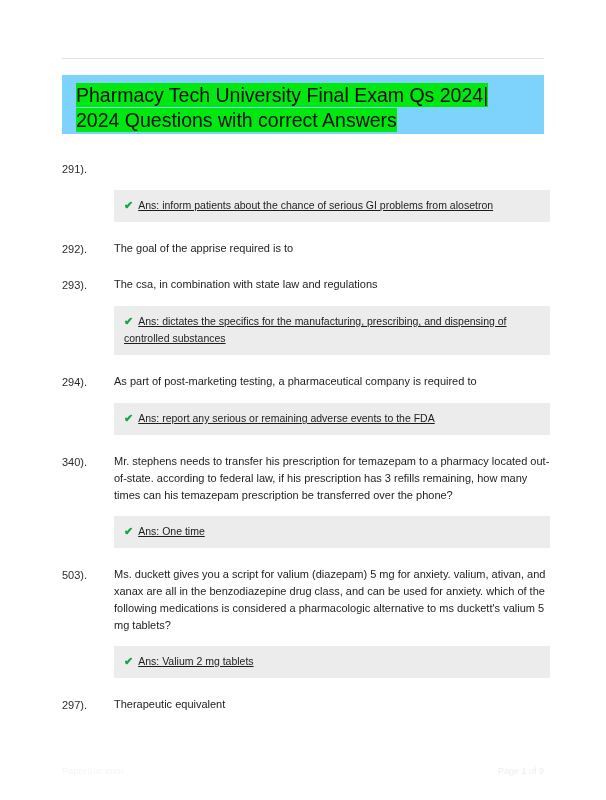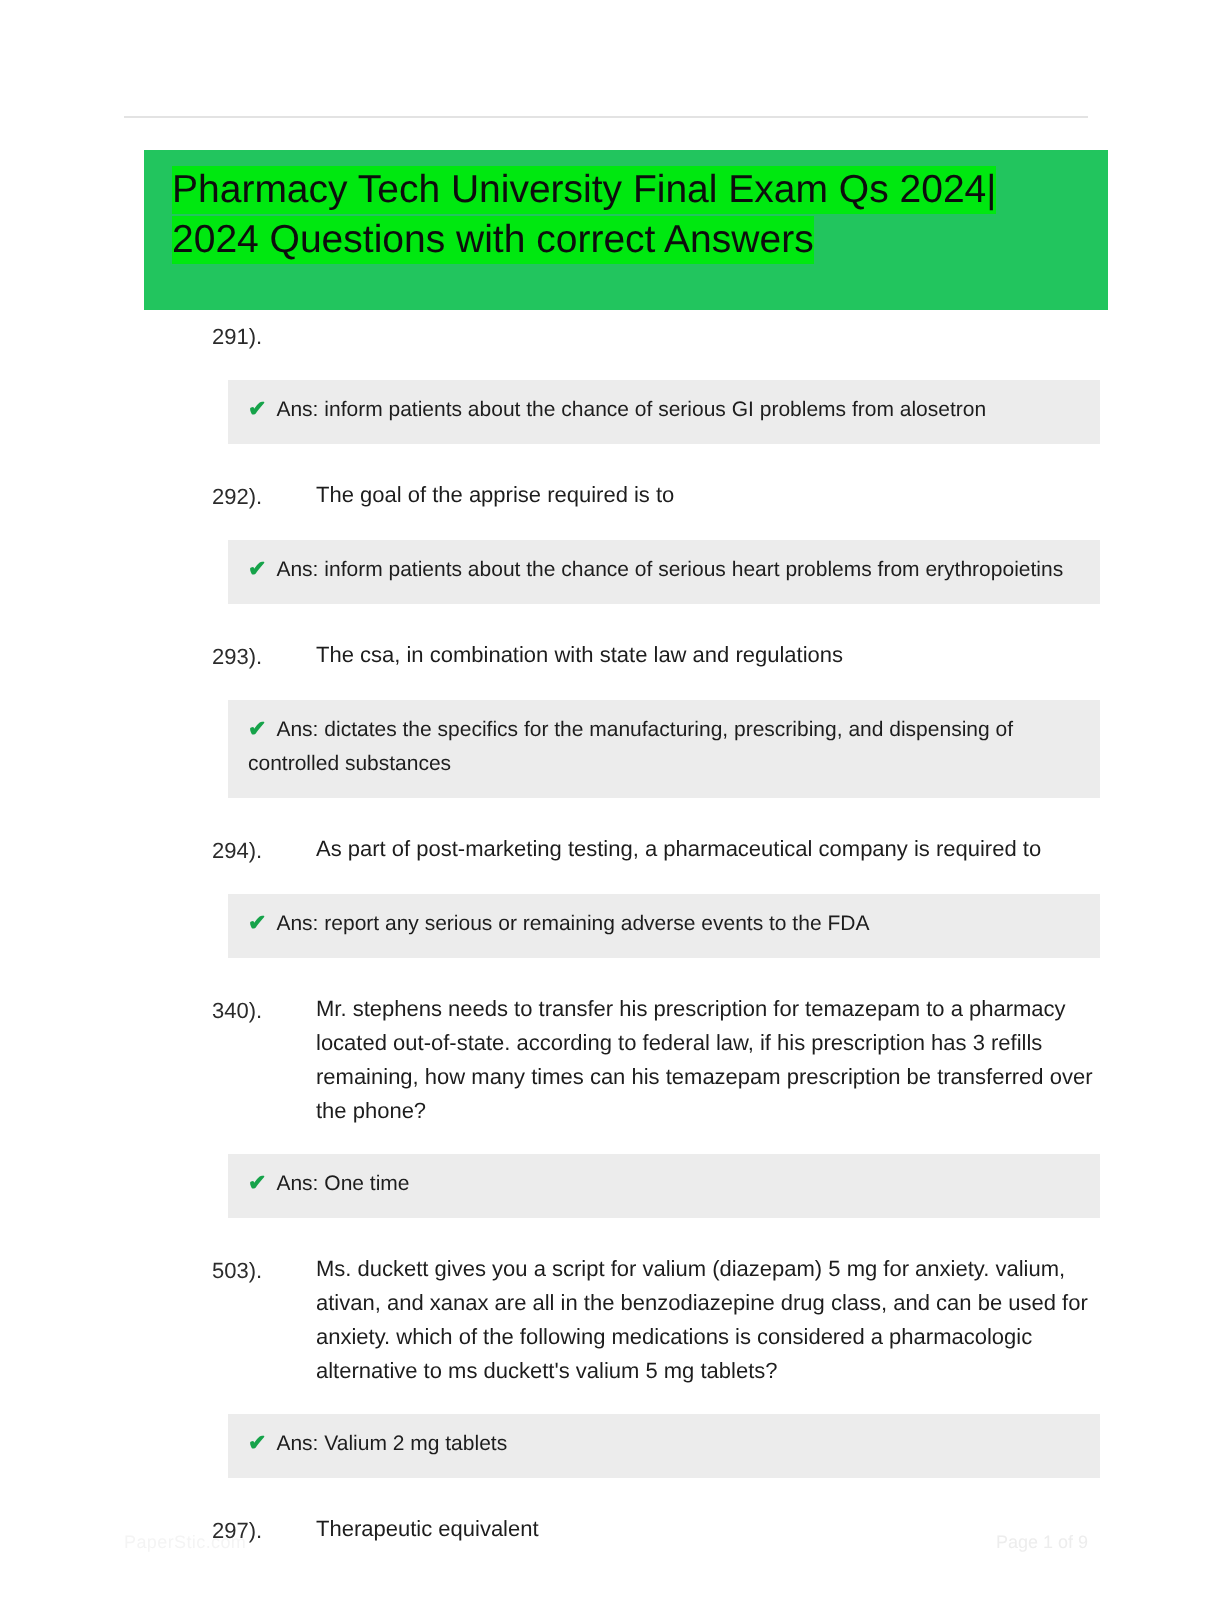--- a/index.html
+++ b/index.html
@@ -32,25 +32,25 @@
     left: 62px;
     top: 58px;
     width: 482px;
     height: 1px;
     background: #e3e3e3;
   }
 
   
   .title-block {
     position: absolute;
-    left: 72px;
+    left: 62px;
     top: 75px;
     width: 482px;
-    padding: 8px 0 22px 0;
-    background: #22c55e;
+    padding: 8px 0 1px 0;
+    background: #7dd3fc;
     box-sizing: border-box;
   }
   .title-inner {
     margin: 0 14px;
     font-size: 19.5px;
     line-height: 25px;
     font-weight: 400;
     color: #111111;
   }
   .hl {
@@ -78,21 +78,20 @@
     align-items: flex-start;
   }
   .qnum {
     width: 52px;
     flex: 0 0 52px;
     font-size: 11px;
     line-height: 17px;
     color: #2b2b2b;
     padding-top: 1px;
     text-align: left;
-    margin-left: 44px;
   }
   .qtext {
     flex: 1 1 auto;
     font-size: 11px;
     line-height: 17px;
     color: #1d1d1d;
   }
   .answer-wrap {
     margin-top: 12px;
     margin-left: 52px;
@@ -109,20 +108,21 @@
   .check {
     color: #16a34a;
     font-size: 11px;
     font-weight: bold;
     margin-right: 5px;
     display: inline-block;
     line-height: 17px;
   }
   .ans-text {
     display: inline;
+    text-decoration: underline;
   }
 
   
   .footer {
     position: absolute;
     left: 62px;
     top: 766px;
     width: 482px;
     display: flex;
     justify-content: space-between;
@@ -161,23 +161,20 @@
       <div class="answer-wrap">
         <div class="answer"><span class="check">✔</span><span class="ans-text">Ans: inform patients about the chance of serious GI problems from alosetron</span></div>
       </div>
     </div>
 
     <div class="qitem">
       <div class="qrow">
         <div class="qnum">292).</div>
         <div class="qtext">The goal of the apprise required is to</div>
       </div>
-      <div class="answer-wrap">
-        <div class="answer"><span class="check">✔</span><span class="ans-text">Ans: inform patients about the chance of serious heart problems from erythropoietins</span></div>
-      </div>
     </div>
 
     <div class="qitem">
       <div class="qrow">
         <div class="qnum">293).</div>
         <div class="qtext">The csa, in combination with state law and regulations</div>
       </div>
       <div class="answer-wrap">
         <div class="answer"><span class="check">✔</span><span class="ans-text">Ans: dictates the specifics for the manufacturing, prescribing, and dispensing of controlled substances</span></div>
       </div>

